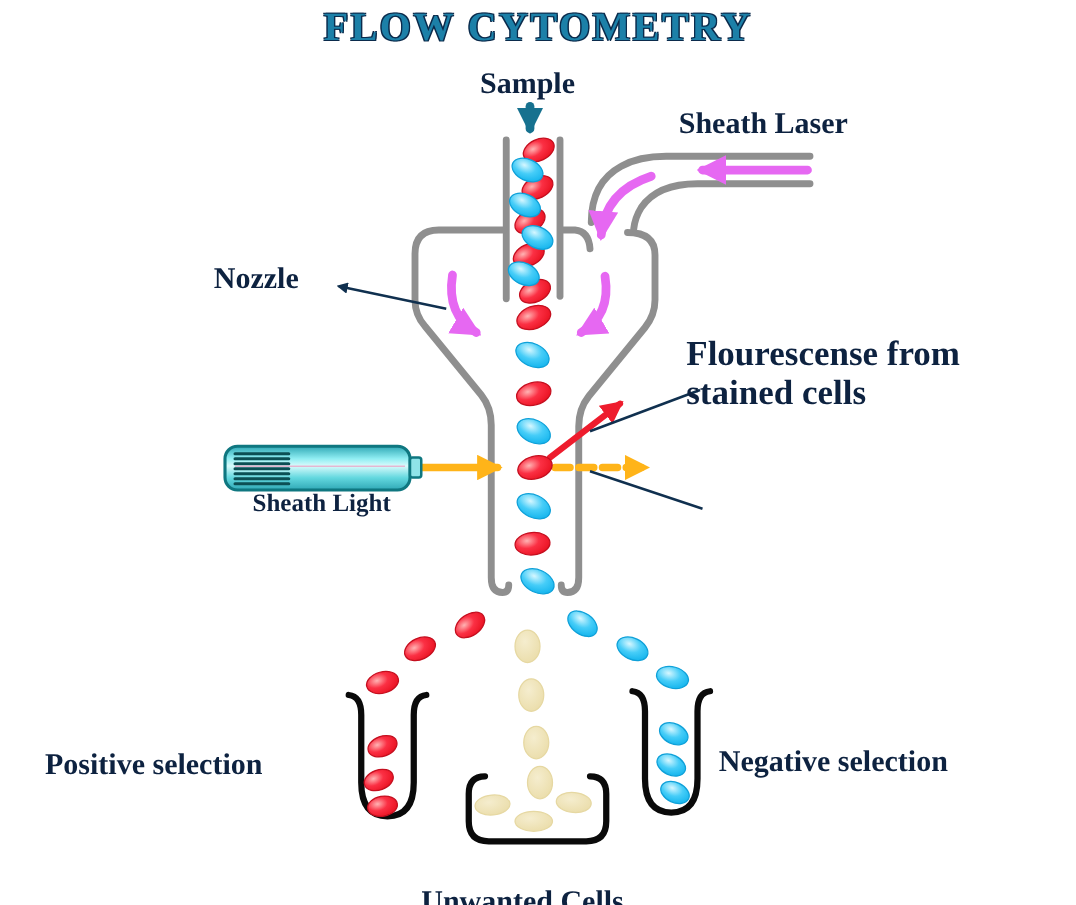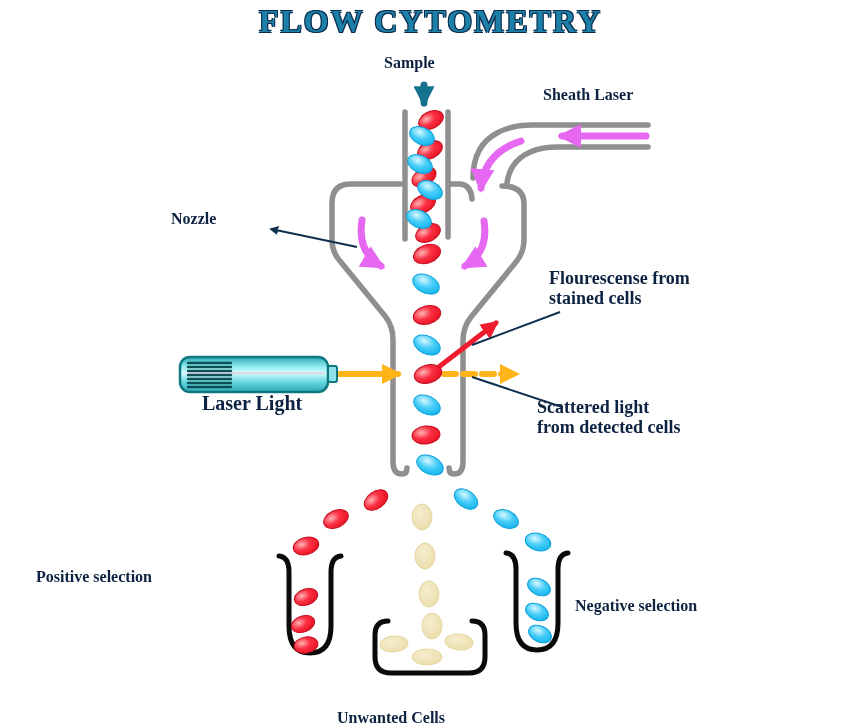--- a/index.html
+++ b/index.html
@@ -9,21 +9,21 @@
   }
   html,body{margin:0;padding:0;background:#fff;}
   .stage{position:relative;width:861px;height:724px;background:#fff;overflow:hidden;
          font-family:"Liberation Serif", serif;}
   .stage svg{position:absolute;left:0;top:0;}
   .lbl{position:absolute;font-weight:bold;color:var(--label-text);
        white-space:pre-line;line-height:1.1;}
   .title{position:absolute;left:0;right:0;top:3px;text-align:center;
          font-size:32px;font-weight:bold;letter-spacing:2px;color:var(--title);
          text-shadow:1px 1px 0 #0B2B4C,-1px -1px 0 #0B2B4C,1px -1px 0 #0B2B4C,-1px 1px 0 #0B2B4C;}
-  .s24{font-size:16px;font-family:Liberation Serif, serif;} .s22{font-size:18px;} .s20{font-size:20px;}
+  .s24{font-size:24px;font-family:Liberation Serif, serif;} .s22{font-size:28px;} .s20{font-size:20px;}
   .cell-red{stroke:#C40F1F;stroke-width:1;}
   .cell-cyan{stroke:#0FA0D8;stroke-width:1;}
   .cell-beige{stroke:#E6D8A2;stroke-width:1;}
 </style>
 </head>
 <body>
 
 <div class="stage">
 
   <svg width="861" height="724" viewBox="0 0 861 724">
@@ -156,19 +156,17 @@
     </g>
     <path d="M424 85 V103" fill="none" style="stroke:var(--sample-arrow)" stroke-width="7" stroke-linecap="round" marker-end="url(#ah-teal)"></path>
   </svg>
 
   <div class="title">FLOW CYTOMETRY</div>
   <div class="lbl s24" style="left:384px;top:54px;">Sample</div>
   <div class="lbl s24" style="left:543px;top:86px;">Sheath Laser</div>
   <div class="lbl s24" style="left:171px;top:210px;text-align:right;">Nozzle</div>
   <div class="lbl s22" style="left:549px;top:269px;">Flourescense from
 stained cells</div>
-  <div class="lbl s22" style="left:537px;top:398px;">Scattered light
-from detected cells</div>
-  <div class="lbl s20" style="left:202px;top:392px;">Laser Light</div>
-  <div class="lbl s24" style="left:36px;top:568px;">Positive selection</div>
+  <div class="lbl s20" style="left:202px;top:392px;">Sheath Light</div>
+  <div class="lbl s24" style="left:36px;top:599px;">Positive selection</div>
   <div class="lbl s24" style="left:575px;top:597px;text-align:right;">Negative selection</div>
   <div class="lbl s24" style="left:337px;top:683px;margin-top:26px;">Unwanted Cells</div>
 </div>
 
 </body></html>

